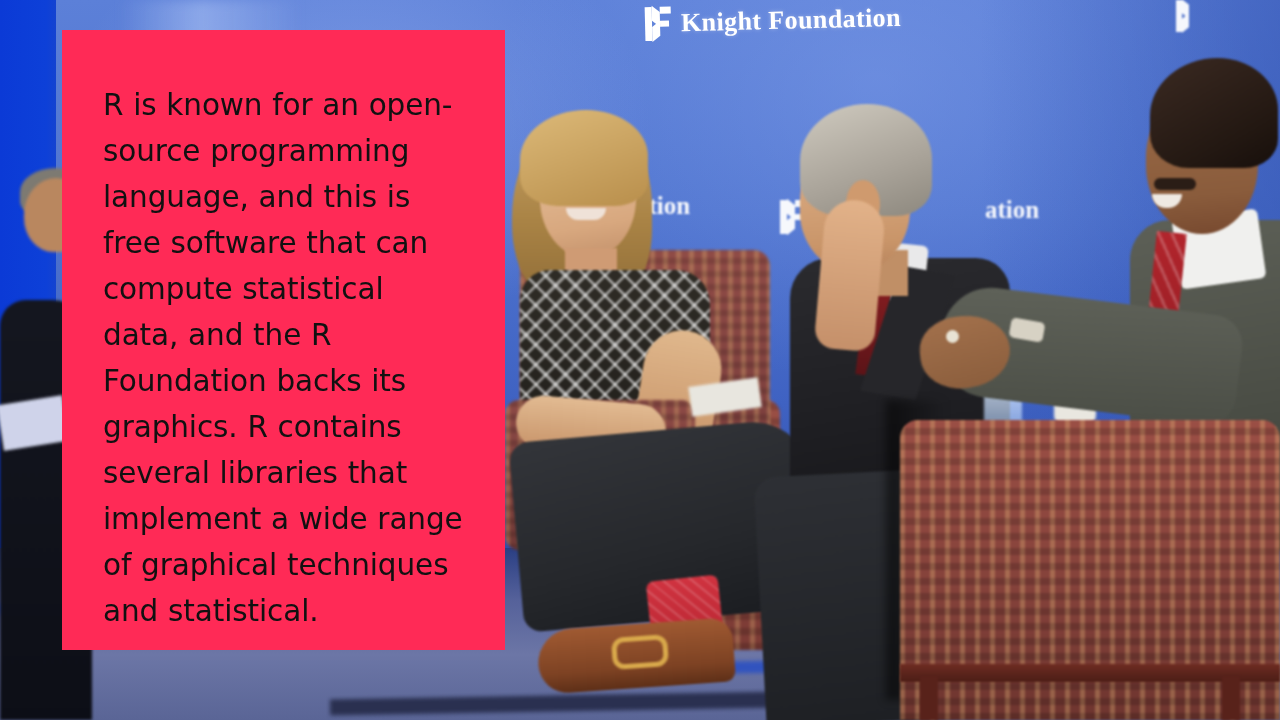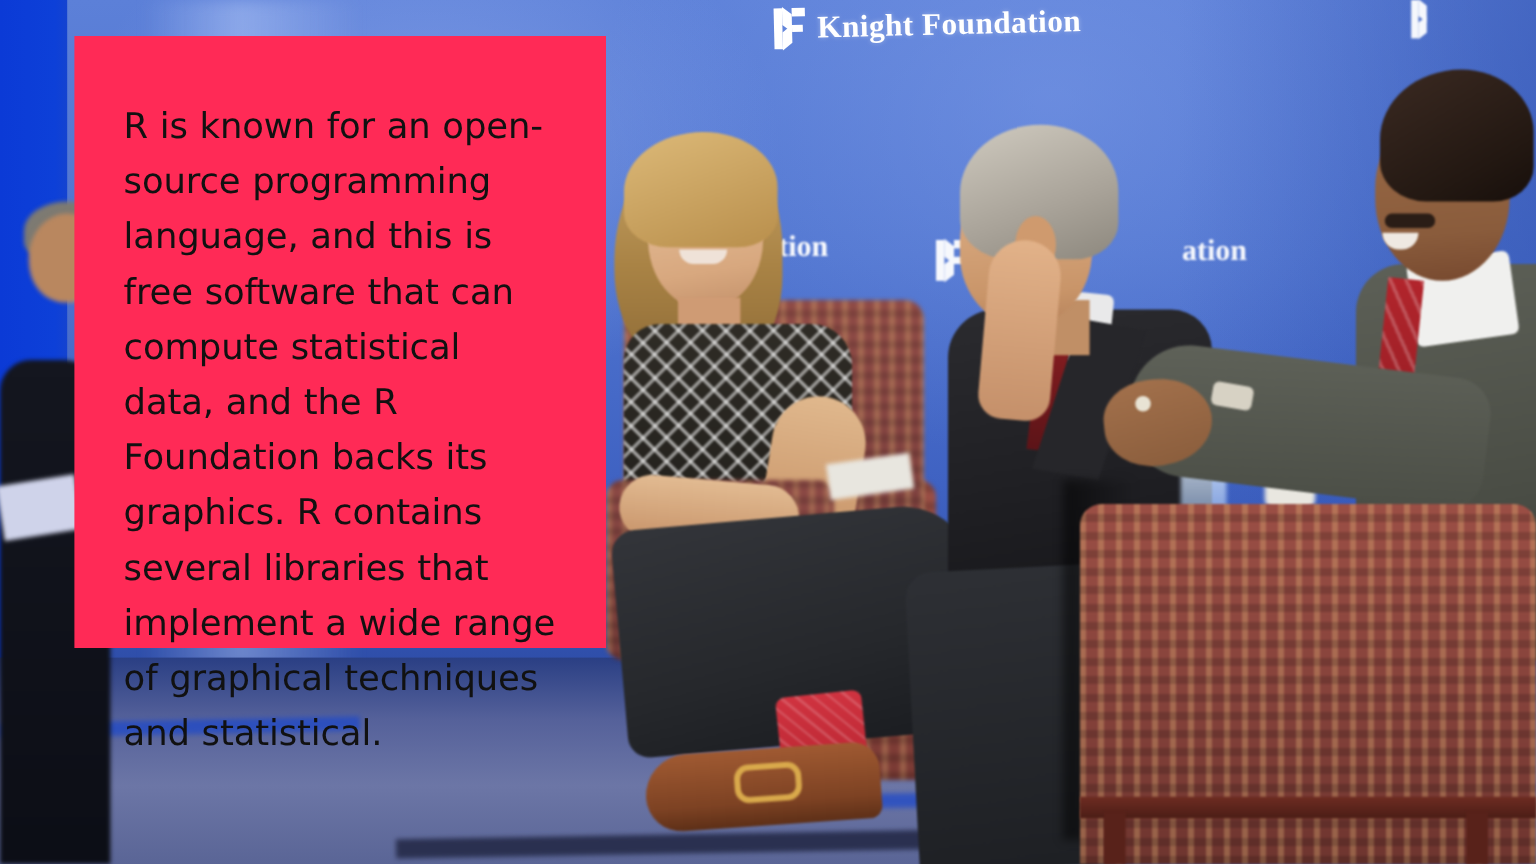--- a/index.html
+++ b/index.html
@@ -406,21 +406,21 @@
 
   .photo-blur { filter: blur(1.6px); }
   .photo-blur-soft { filter: blur(0.9px); }
 
   
   #text-card {
     position: absolute;
     left: 62px;
     top: 30px;
     width: 443px;
-    height: 510px;
+    height: 620px;
     background: #ff2a56;
     box-sizing: border-box;
     padding: 52px 40px 0 41px;
   }
   #body-text {
     margin: 0;
     color: #111111;
     font-family: "DejaVu Sans", sans-serif;
     font-size: 29.5px;
     line-height: 46px;

